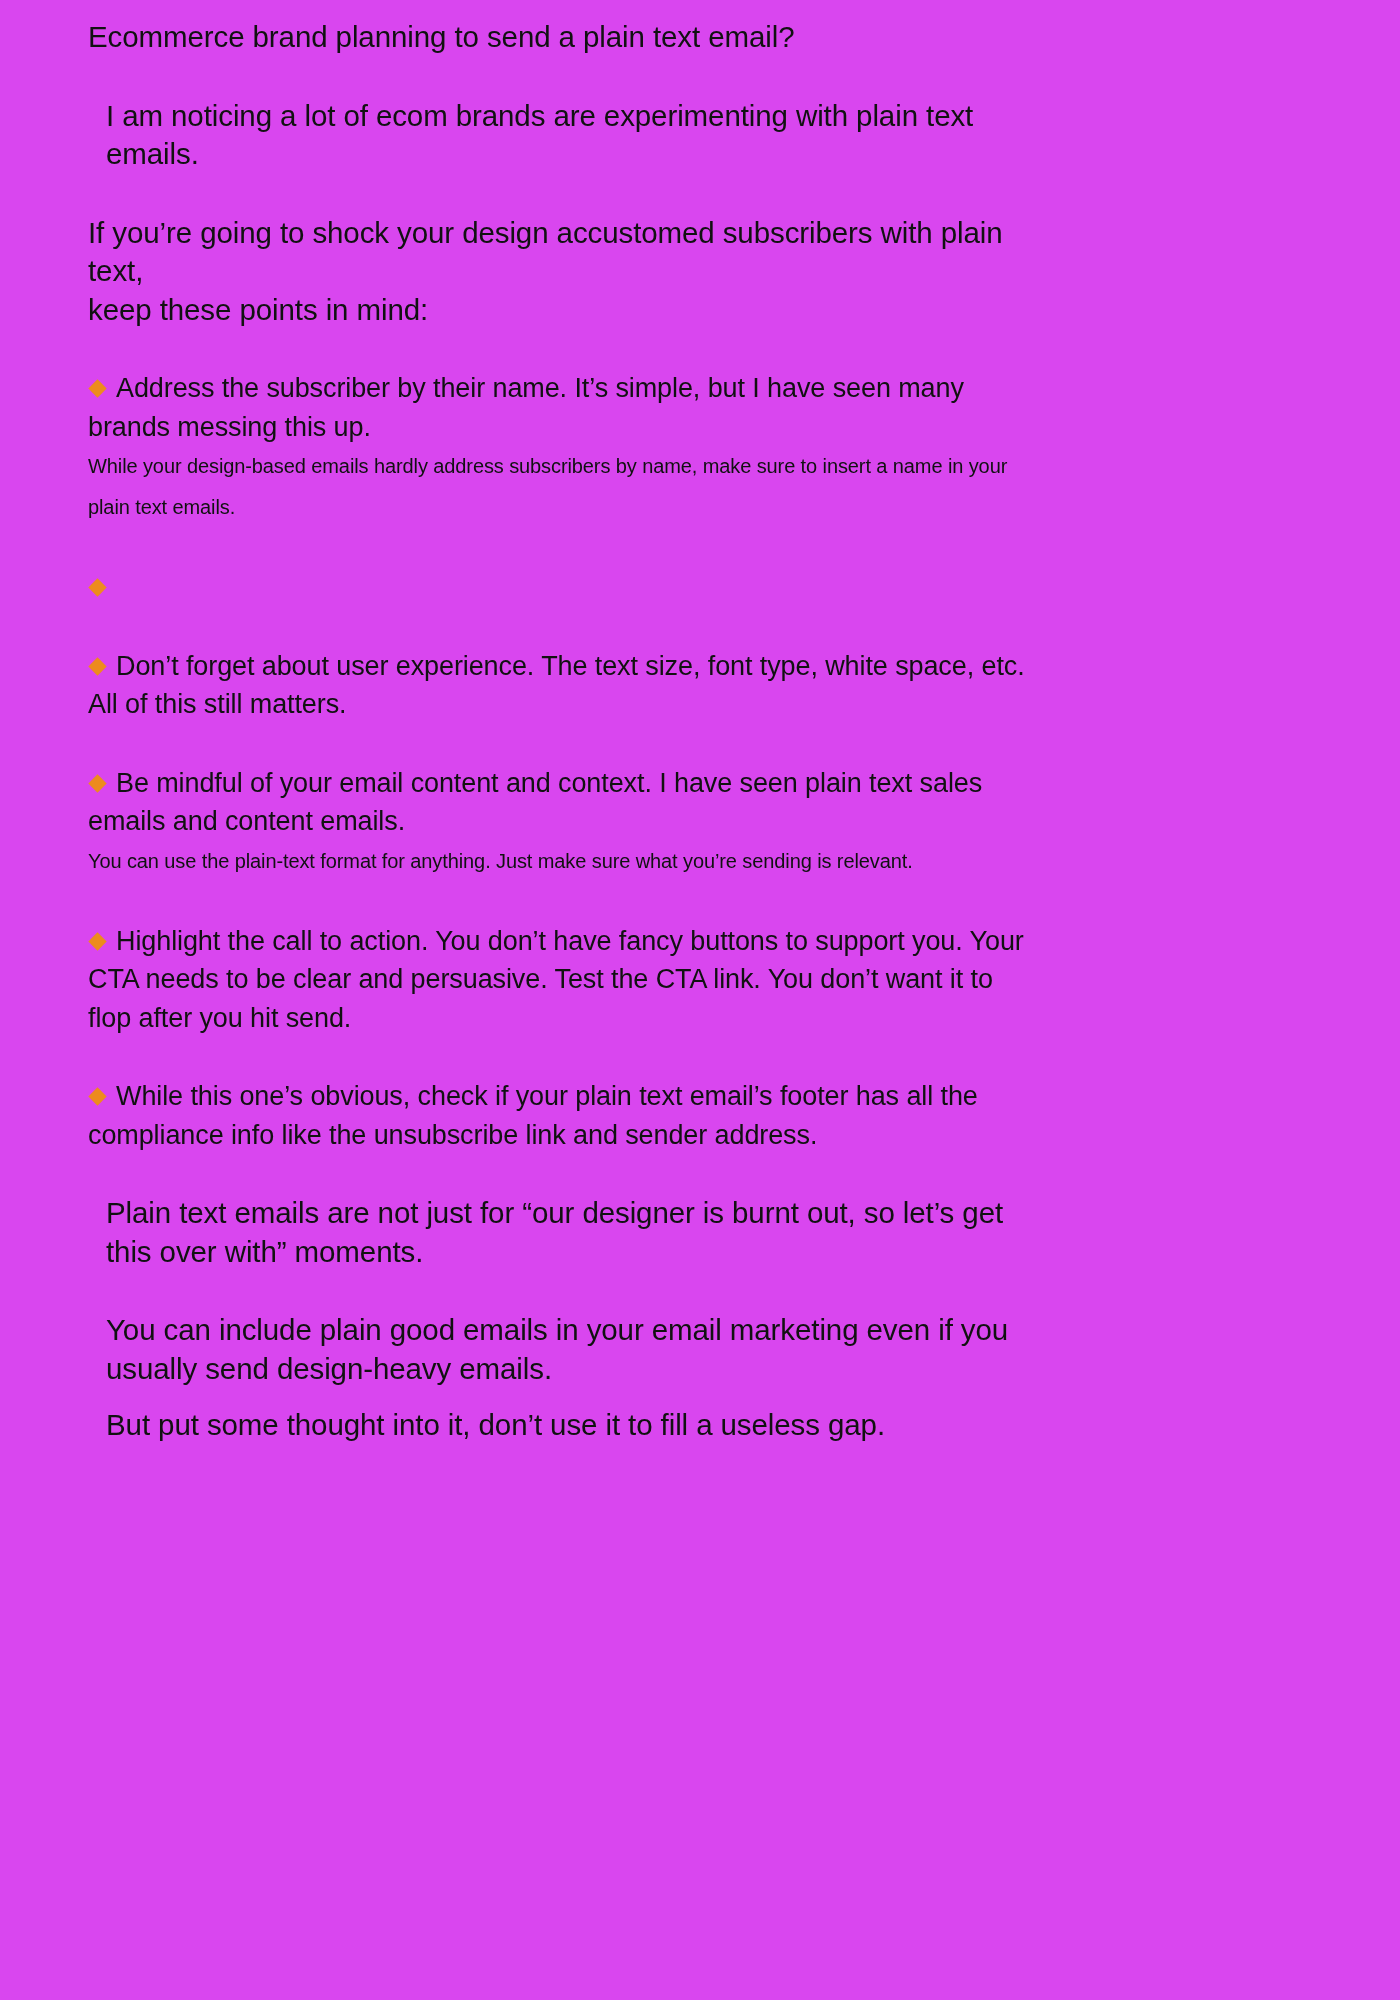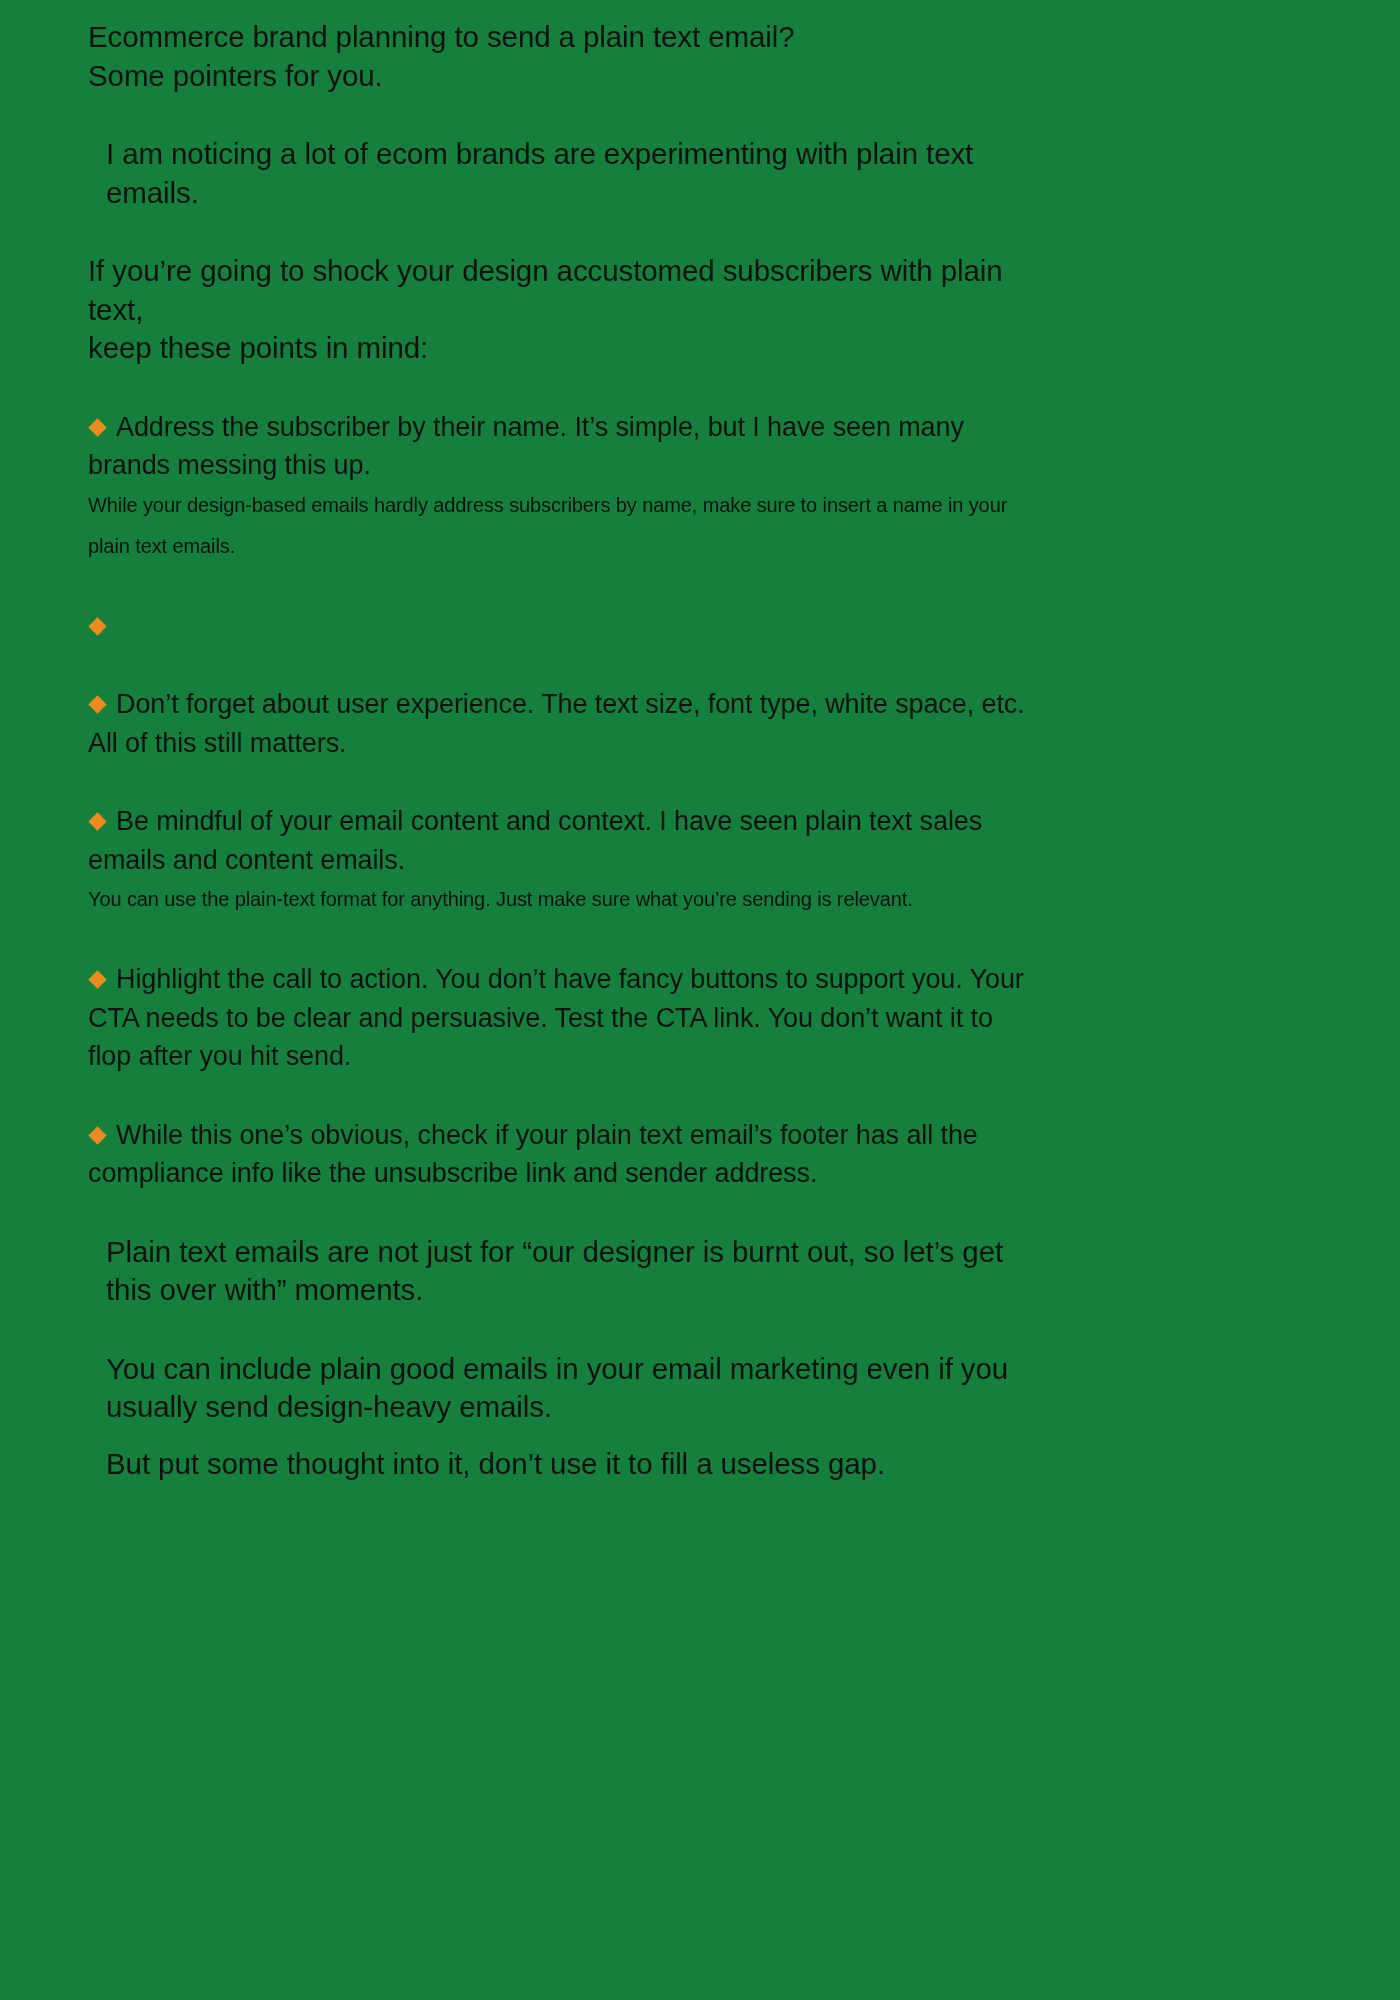--- a/index.html
+++ b/index.html
@@ -12,21 +12,21 @@
     width: 1400px;
     height: 2000px;
     font-family: "Liberation Sans", "DejaVu Sans", sans-serif;
     color: #111111;
     -webkit-font-smoothing: antialiased;
   }
   .page {
     box-sizing: border-box;
     width: 1400px;
     min-height: 2000px;
-    background: #15803d;
+    background: #d946ef;
     padding: 18px 0 2px 0;
   }
   .content {
     width: 950px;
     margin: 0 0 0 88px;
   }
   .block {
     margin: 0 0 40px 0;
   }
   .block:last-child {
@@ -78,21 +78,20 @@
   }
 </style>
 </head>
 <body>
 
 <div class="page">
   <div class="content">
 
     <div class="block">
       <div class="line">Ecommerce brand planning to send a plain text email?</div>
-      <div class="line">Some pointers for you.</div>
     </div>
 
     <div class="block">
       <p class="para">I am noticing a lot of ecom brands are experimenting with plain text emails.</p>
     </div>
 
     <div class="block">
       <div class="line">If you’re going to shock your design accustomed subscribers with plain text,</div>
       <div class="line">keep these points in mind:</div>
     </div>

